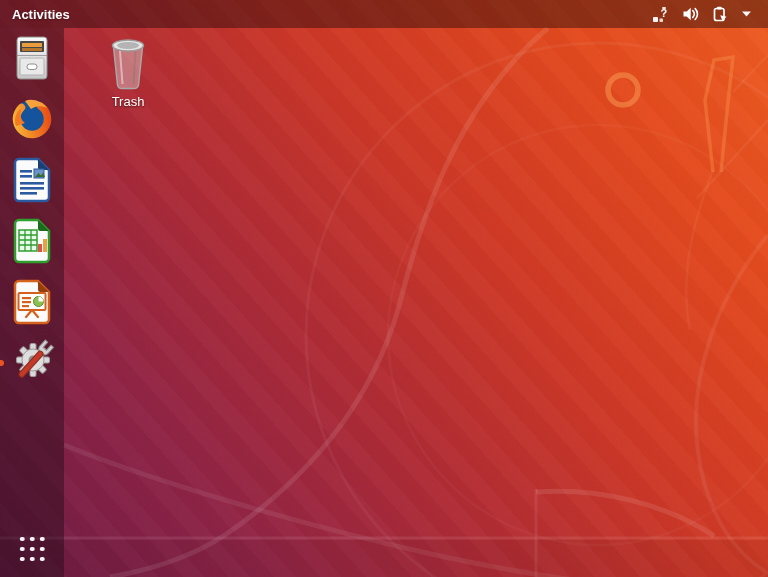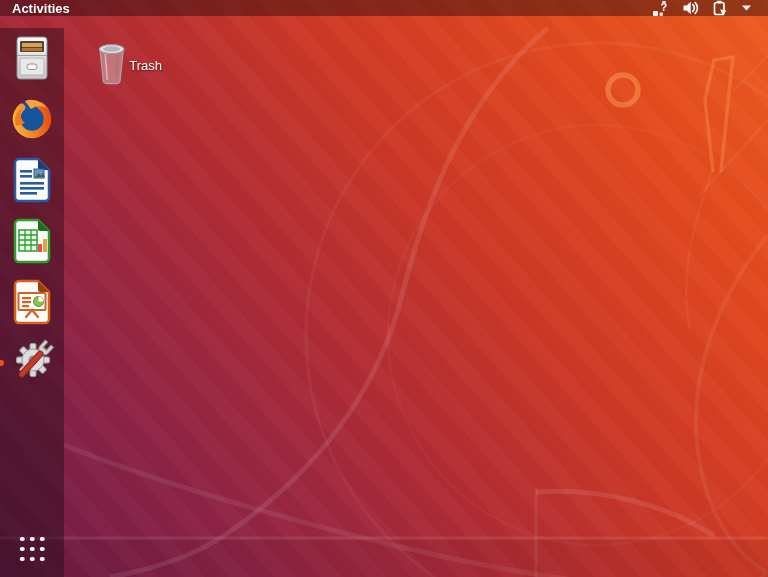--- a/index.html
+++ b/index.html
@@ -16,21 +16,21 @@
       #b02c35 58%, #8f2446 78%, #6e1b45 100%);
   }
   .wallpaper .sheen{
     position:absolute;inset:0;
     background:repeating-linear-gradient(48deg,
       rgba(255,255,255,0.018) 0 16px, rgba(0,0,0,0.015) 16px 34px);
   }
   .wallpaper svg{position:absolute;inset:0;}
   
   .topbar{
-    position:absolute;top:0;left:0;right:0;height:16px;
+    position:absolute;top:0;left:0;right:0;height:28px;
     background:rgba(14,3,7,0.40);
     display:flex;align-items:center;color:#fff;z-index:30;
   }
   .activities{
     font-size:13px;font-weight:700;padding:0 12px;height:100%;
     display:flex;align-items:center;cursor:default;
     text-shadow:0 1px 2px rgba(0,0,0,0.35);
   }
   .clock{
     position:absolute;left:0;right:0;text-align:center;
@@ -57,21 +57,21 @@
   }
   .show-apps{
     position:absolute;bottom:16px;left:50%;transform:translateX(-50%);
     display:grid;grid-template-columns:repeat(3,4.5px);
     grid-auto-rows:4.5px;gap:5.5px;cursor:pointer;
   }
   .show-apps i{background:rgba(255,255,255,0.95);border-radius:50%;}
   
   .desktop-icon{
     position:absolute;top:36px;left:94px;width:68px;
-    display:flex;align-items:center;z-index:10;
+    display:flex;flex-direction:column;align-items:center;z-index:10;
   }
   .desktop-icon .label{
     margin-top:3px;font-size:13px;color:#fff;
     text-shadow:0 1px 2px rgba(0,0,0,0.65);
   }
 </style>
 </head>
 <body>
 
 <div id="screen">

